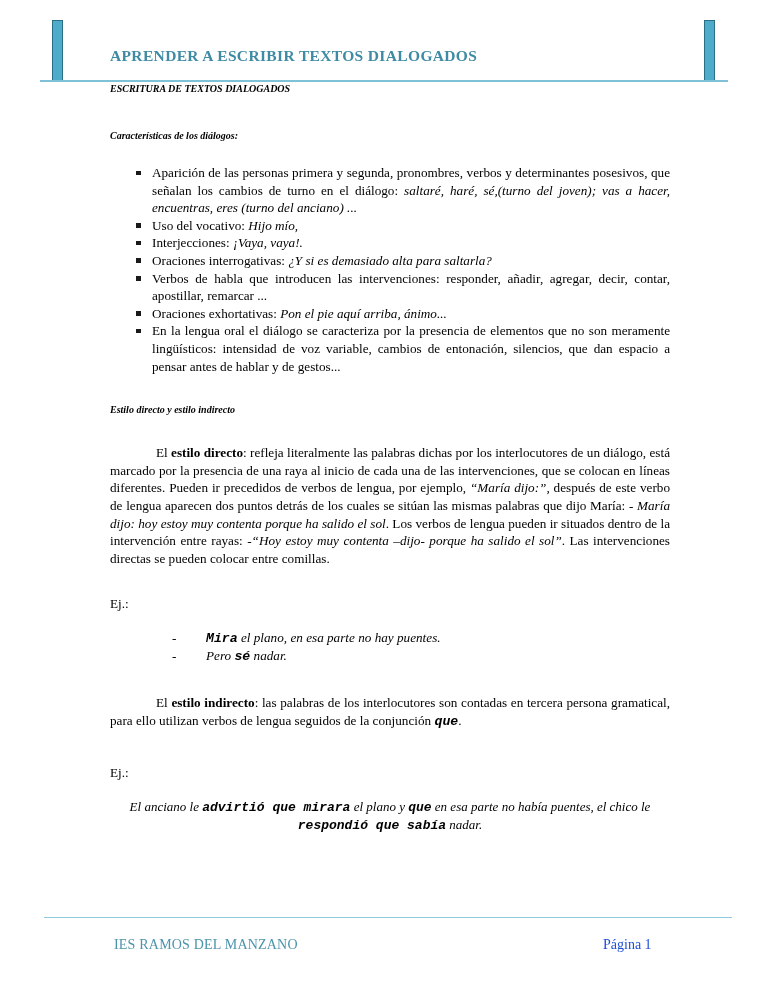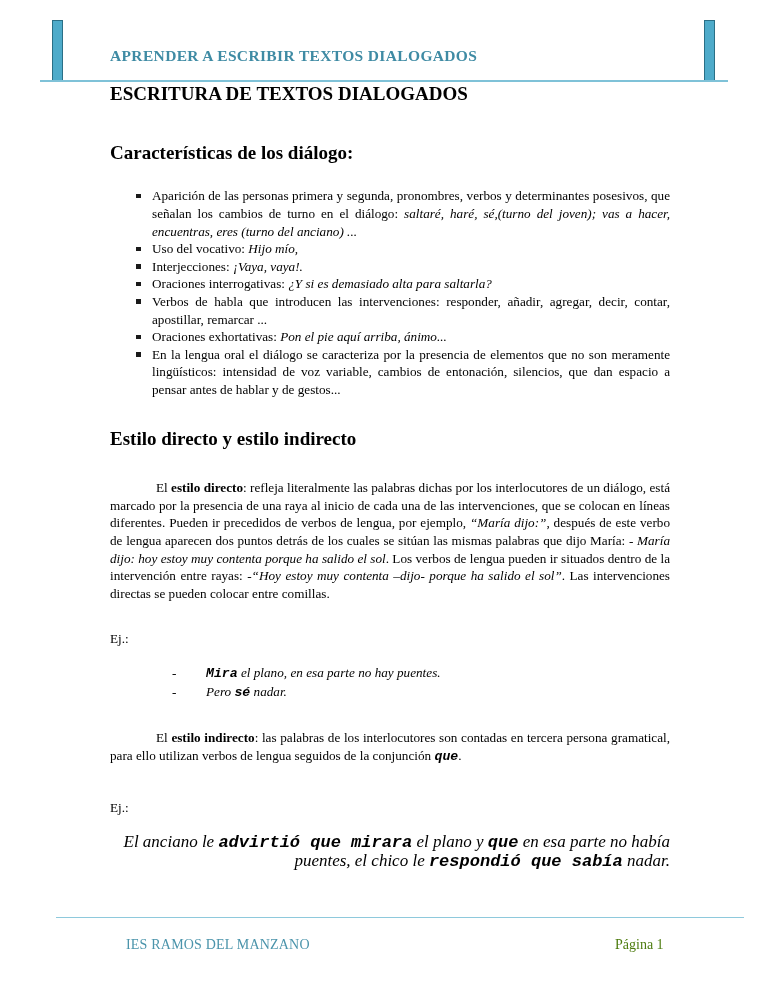--- a/index.html
+++ b/index.html
@@ -65,24 +65,25 @@
 
   
   .content {
     position: absolute;
     left: 110px;
     top: 82px;
     width: 560px;
   }
 
   .h-sub {
-    font-size: 19px;
+    font-size: 10px;
     font-weight: bold;
     line-height: 1.3;
     margin: 0 0 0 0;
+    font-style: italic;
   }
 
   .spacer-22 { height: 22px; }
   .spacer-16 { height: 16px; }
   .spacer-28 { height: 28px; }
   .spacer-34 { height: 34px; }
 
   ul.bullets {
     list-style: none;
     margin: 0;
@@ -114,24 +115,24 @@
   }
 
   p.plain {
     font-size: 13.2px;
     line-height: 17.6px;
     margin: 0;
     text-align: left;
   }
 
   p.ital {
-    font-size: 17px;
-    line-height: 17.6px;
-    margin: 0;
-    text-align: right;
+    font-size: 13px;
+    line-height: 17.6px;
+    margin: 0;
+    text-align: center;
     font-style: italic;
   }
 
   ul.dashes {
     list-style: none;
     margin: 0;
     padding: 0;
   }
   ul.dashes > li {
     position: relative;
@@ -148,21 +149,21 @@
     font-style: normal;
   }
 
   i  { font-style: italic; }
   b  { font-weight: bold; }
   .bi { font-weight: bold; font-style: italic; font-family: Liberation Mono, monospace; }
 
   
   .footer {
     position: absolute;
-    left: 16px;
+    left: 4px;
     top: 915px;
     width: 676px;
     height: 79px;
   }
   .footer-rule {
     position: absolute;
     left: 40px;
     top: 2px;
     width: 688px;
     height: 1.3px;
@@ -175,21 +176,21 @@
     font-size: 14px;
     color: #4b94ab;
     letter-spacing: 0.2px;
     white-space: nowrap;
   }
   .footer-page {
     position: absolute;
     left: 599px;
     top: 22px;
     font-size: 14px;
-    color: #4d7c0f;
+    color: #1d4ed8;
     white-space: nowrap;
   }
 </style>
 </head>
 <body>
 
 <div class="page">
 
   <div class="header">
     <div class="bar bar-header-left"></div>
@@ -197,21 +198,21 @@
     <div class="header-title">APRENDER A ESCRIBIR TEXTOS DIALOGADOS</div>
     <div class="header-rule"></div>
   </div>
 
   <div class="content">
 
     <div class="h-sub">ESCRITURA DE TEXTOS DIALOGADOS</div>
 
     <div class="spacer-34"></div>
 
-    <div class="h-sub">Características de los diálogo:</div>
+    <div class="h-sub">Características de los diálogos:</div>
 
     <div class="spacer-22"></div>
 
     <ul class="bullets" id="features-list">
 
     <li><span class="sq"></span><span>Aparición de las personas primera y segunda, pronombres, verbos y determinantes posesivos, que señalan los cambios de turno en el diálogo: </span><i>saltaré, haré, sé,(turno del joven);  vas a hacer, encuentras, eres (turno del anciano) ...</i></li>
         <li><span class="sq"></span><span>Uso del vocativo: </span><i>Hijo mío,</i></li>
         <li><span class="sq"></span><span>Interjecciones: </span><i>¡Vaya, vaya!.</i></li>
         <li><span class="sq"></span><span>Oraciones interrogativas: </span><i>¿Y si es demasiado alta para saltarla?</i></li>
         <li><span class="sq"></span><span>Verbos de habla que introducen las intervenciones: responder, añadir, agregar, decir, contar, apostillar, remarcar ...</span></li>

